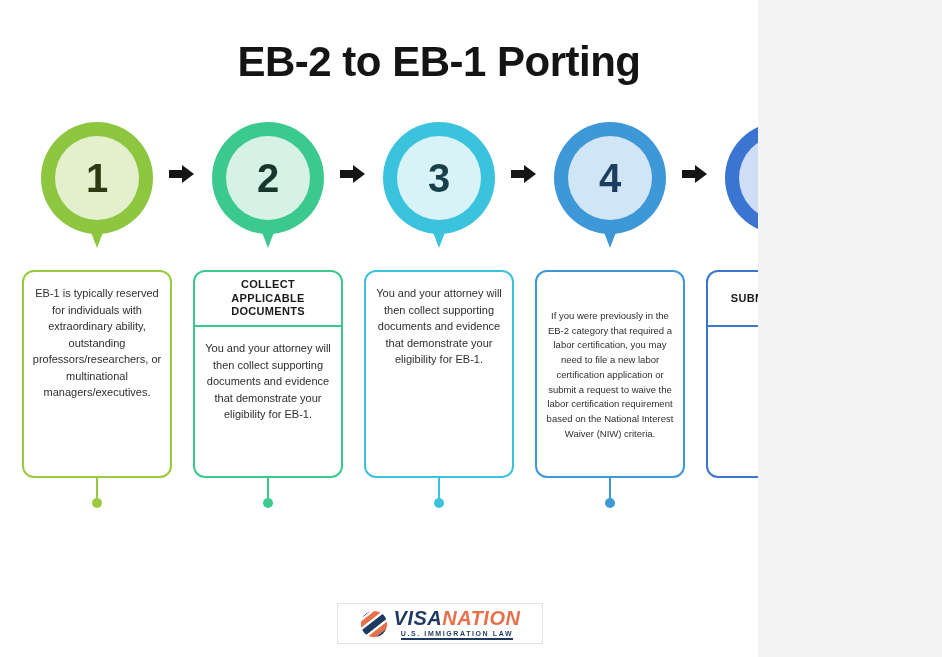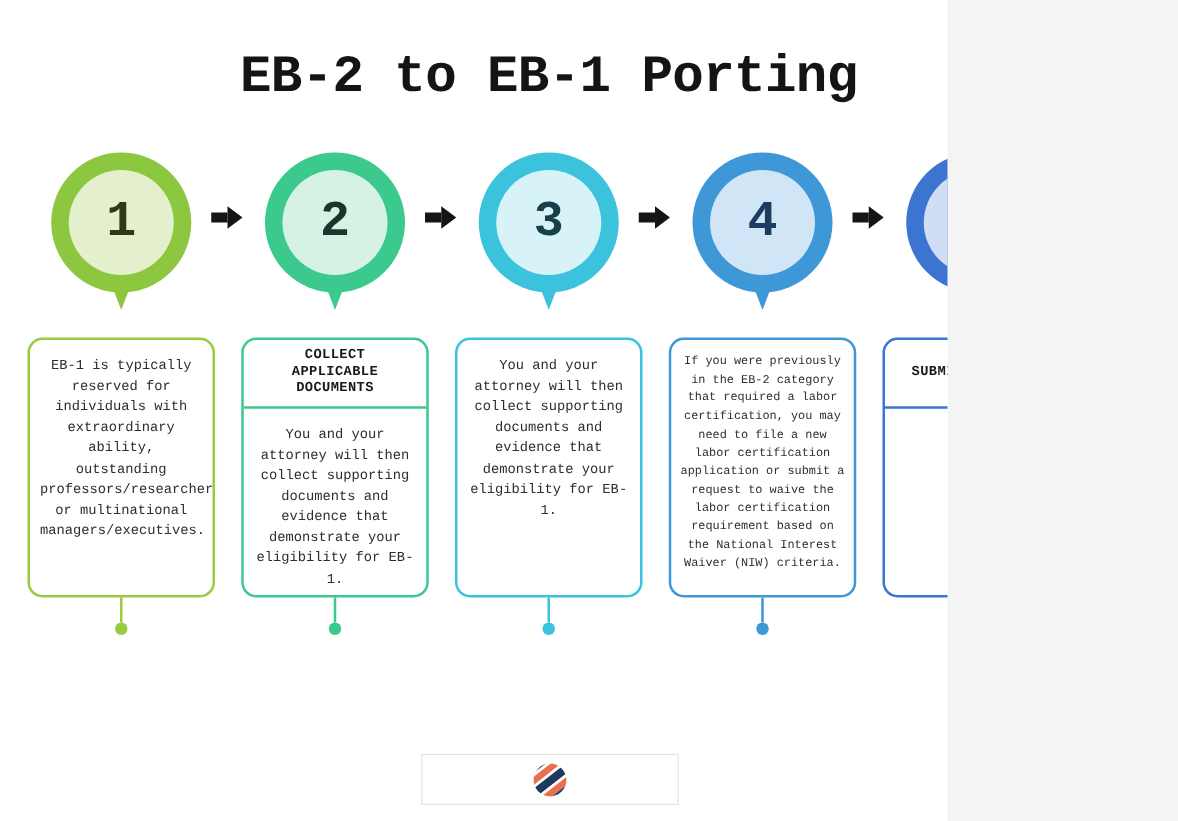--- a/index.html
+++ b/index.html
@@ -1,18 +1,18 @@
 <!DOCTYPE html>
 <html><head>
 <meta charset="utf-8">
 <style>
   html,body{margin:0;padding:0;background:#f4f4f4;}
   .canvas{
     position:relative;width:758px;height:657px;background:#ffffff;
-    font-family:Liberation Mono, monospace;overflow:hidden;
+    font-family:Liberation Sans, sans-serif;overflow:hidden;
   }
   
   .page-title{
     position:absolute;left:0;top:38px;width:878px;text-align:center;
     font-size:42px;font-weight:bold;color:#141414;letter-spacing:-0.5px;
   }
   
   .s1{--ring:#8DC63F;--fill:#E4F0CD;--num:#2E3B12;--card:#9ACB3E;}
   .s2{--ring:#3CC98E;--fill:#D6F2E4;--num:#16372B;--card:#3CC98E;}
   .s3{--ring:#3BC3DD;--fill:#D8F3F8;--num:#17404B;--card:#3BC3DD;}
@@ -48,21 +48,21 @@
     border:2px solid var(--card);border-radius:12px;display:flex;flex-direction:column;overflow:hidden;
   }
   .card-header{
     box-sizing:border-box;height:55px;flex:none;display:flex;align-items:center;justify-content:center;
     text-align:center;font-weight:bold;font-size:11px;line-height:1.25;letter-spacing:0.3px;
     color:#1a1a1a;border-bottom:2px solid var(--card);padding:2px 4px;white-space:pre-line;
   }
   .card-body{
     flex:1;padding:13px 8px 6px;font-size:11px;line-height:1.5;text-align:center;color:#2e2e2e;
   }
-  .card-body.small-text{font-size:9.5px;line-height:1.55;padding:10px 6px 4px;}
+  .card-body.small-text{font-size:9.5px;line-height:1.55;padding:10px 6px 4px;margin-top:27px;}
   
   .stem{width:2px;height:20px;background:var(--card);}
   .dot{width:10px;height:10px;border-radius:50%;background:var(--card);}
   
   .logo-box{
     position:absolute;left:337px;top:603px;width:204px;height:39px;background:#fff;
     border:1px solid #e3e3e3;display:flex;align-items:center;justify-content:center;gap:6px;
   }
   .logo-text{display:flex;flex-direction:column;align-items:center;}
   .brand-line{font-style:italic;font-weight:bold;font-size:20px;letter-spacing:0.5px;line-height:1;}
@@ -180,15 +180,21 @@
             <rect x="-8" y="4.5" width="48" height="6" fill="#E8714C"></rect>
             <rect x="-8" y="10.5" width="48" height="2.5" fill="#ffffff"></rect>
             <rect x="-8" y="13" width="48" height="7.5" fill="#1E3A5F"></rect>
             <rect x="-8" y="20.5" width="48" height="2.5" fill="#ffffff"></rect>
             <rect x="-8" y="23" width="48" height="6" fill="#E8714C"></rect>
             <rect x="-8" y="29" width="48" height="9" fill="#1E3A5F"></rect>
           </g>
         </g>
       </svg>
     </span>
+    <span class="logo-text">
+      <span class="brand-line">
+        <span class="brand-first">VISA</span><span class="brand-second">NATION</span>
+      </span>
+      <span class="tagline">U.S. IMMIGRATION LAW</span>
+    </span>
   </div>
 
 </div>
 
 </body></html>

